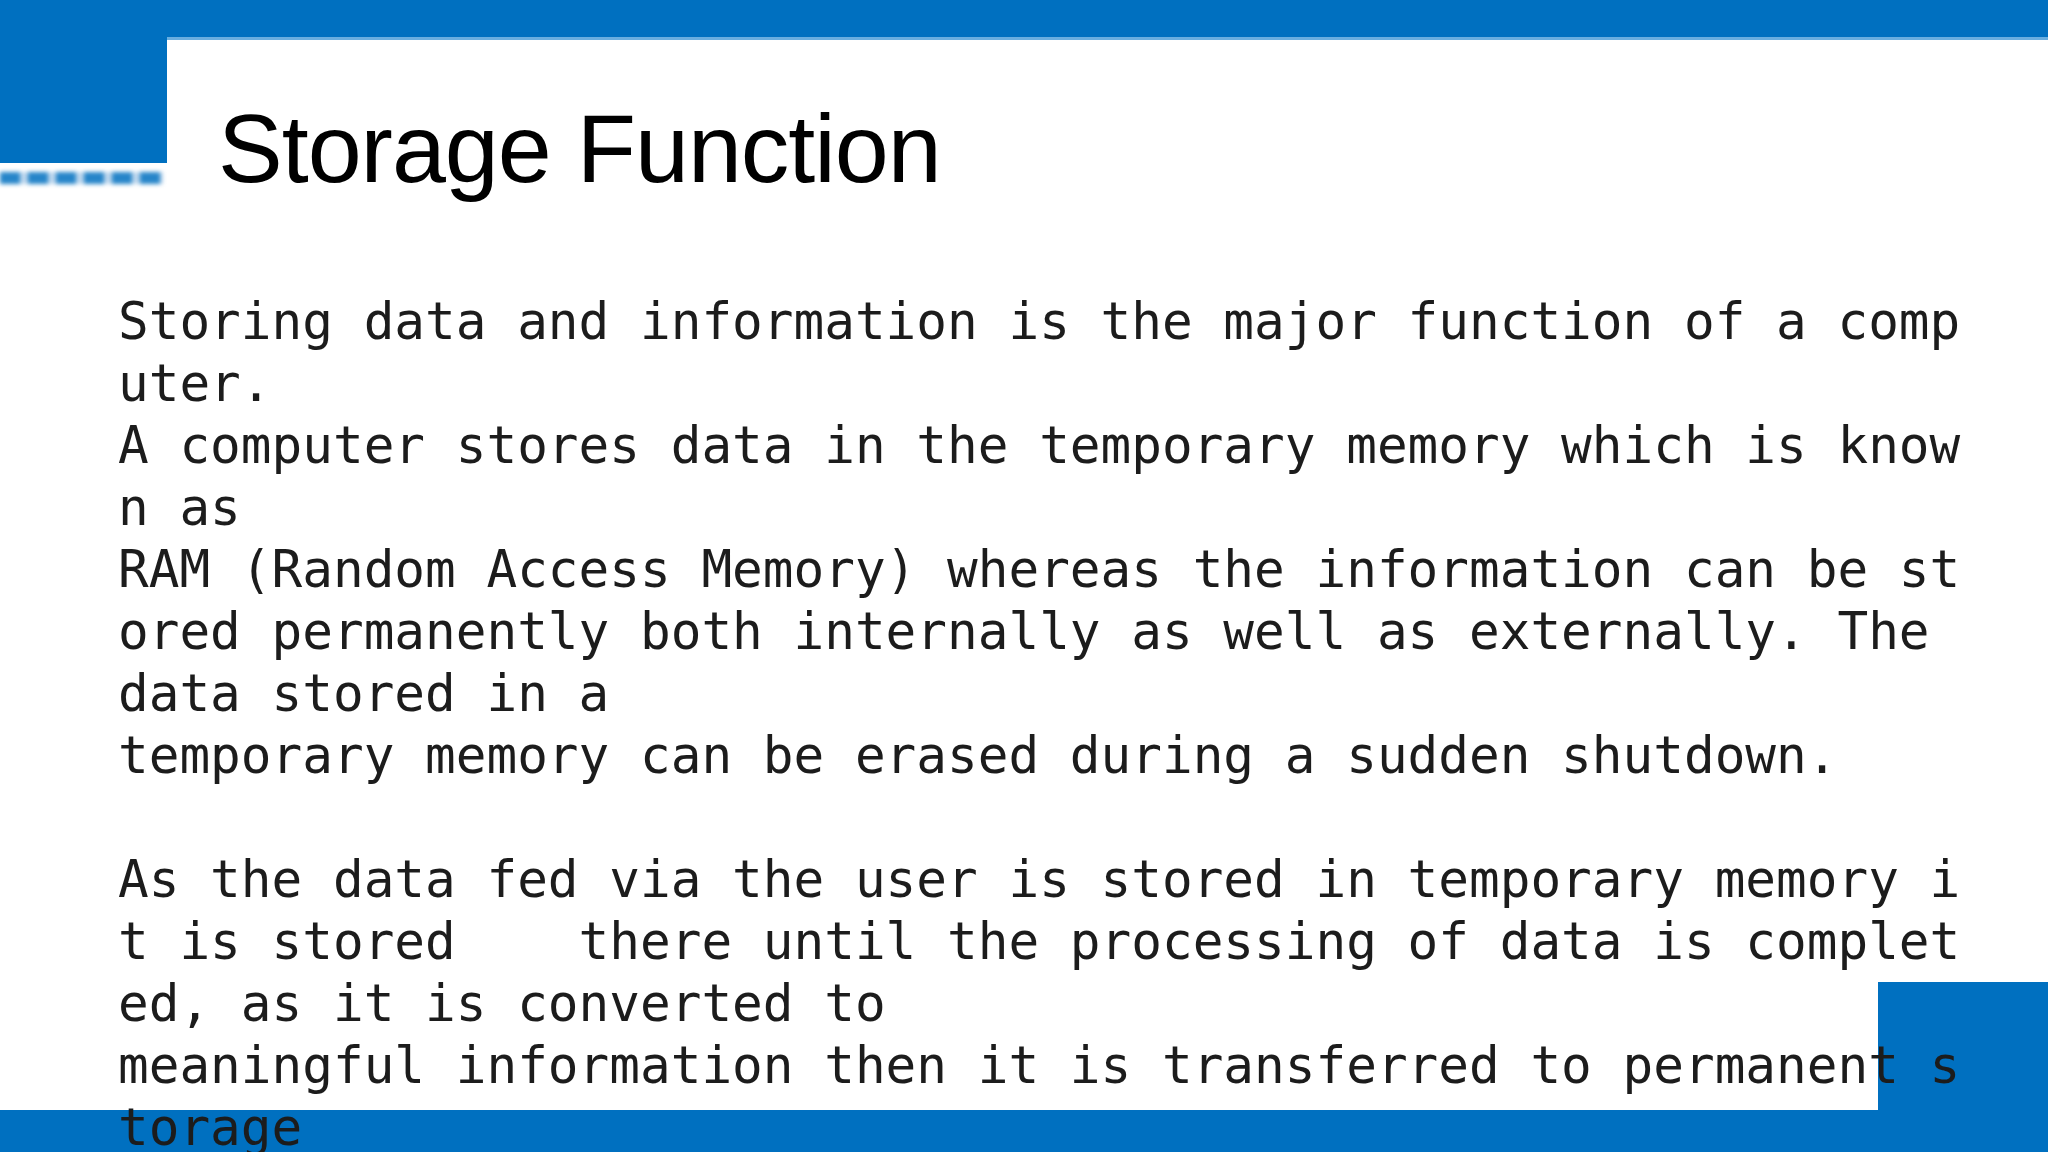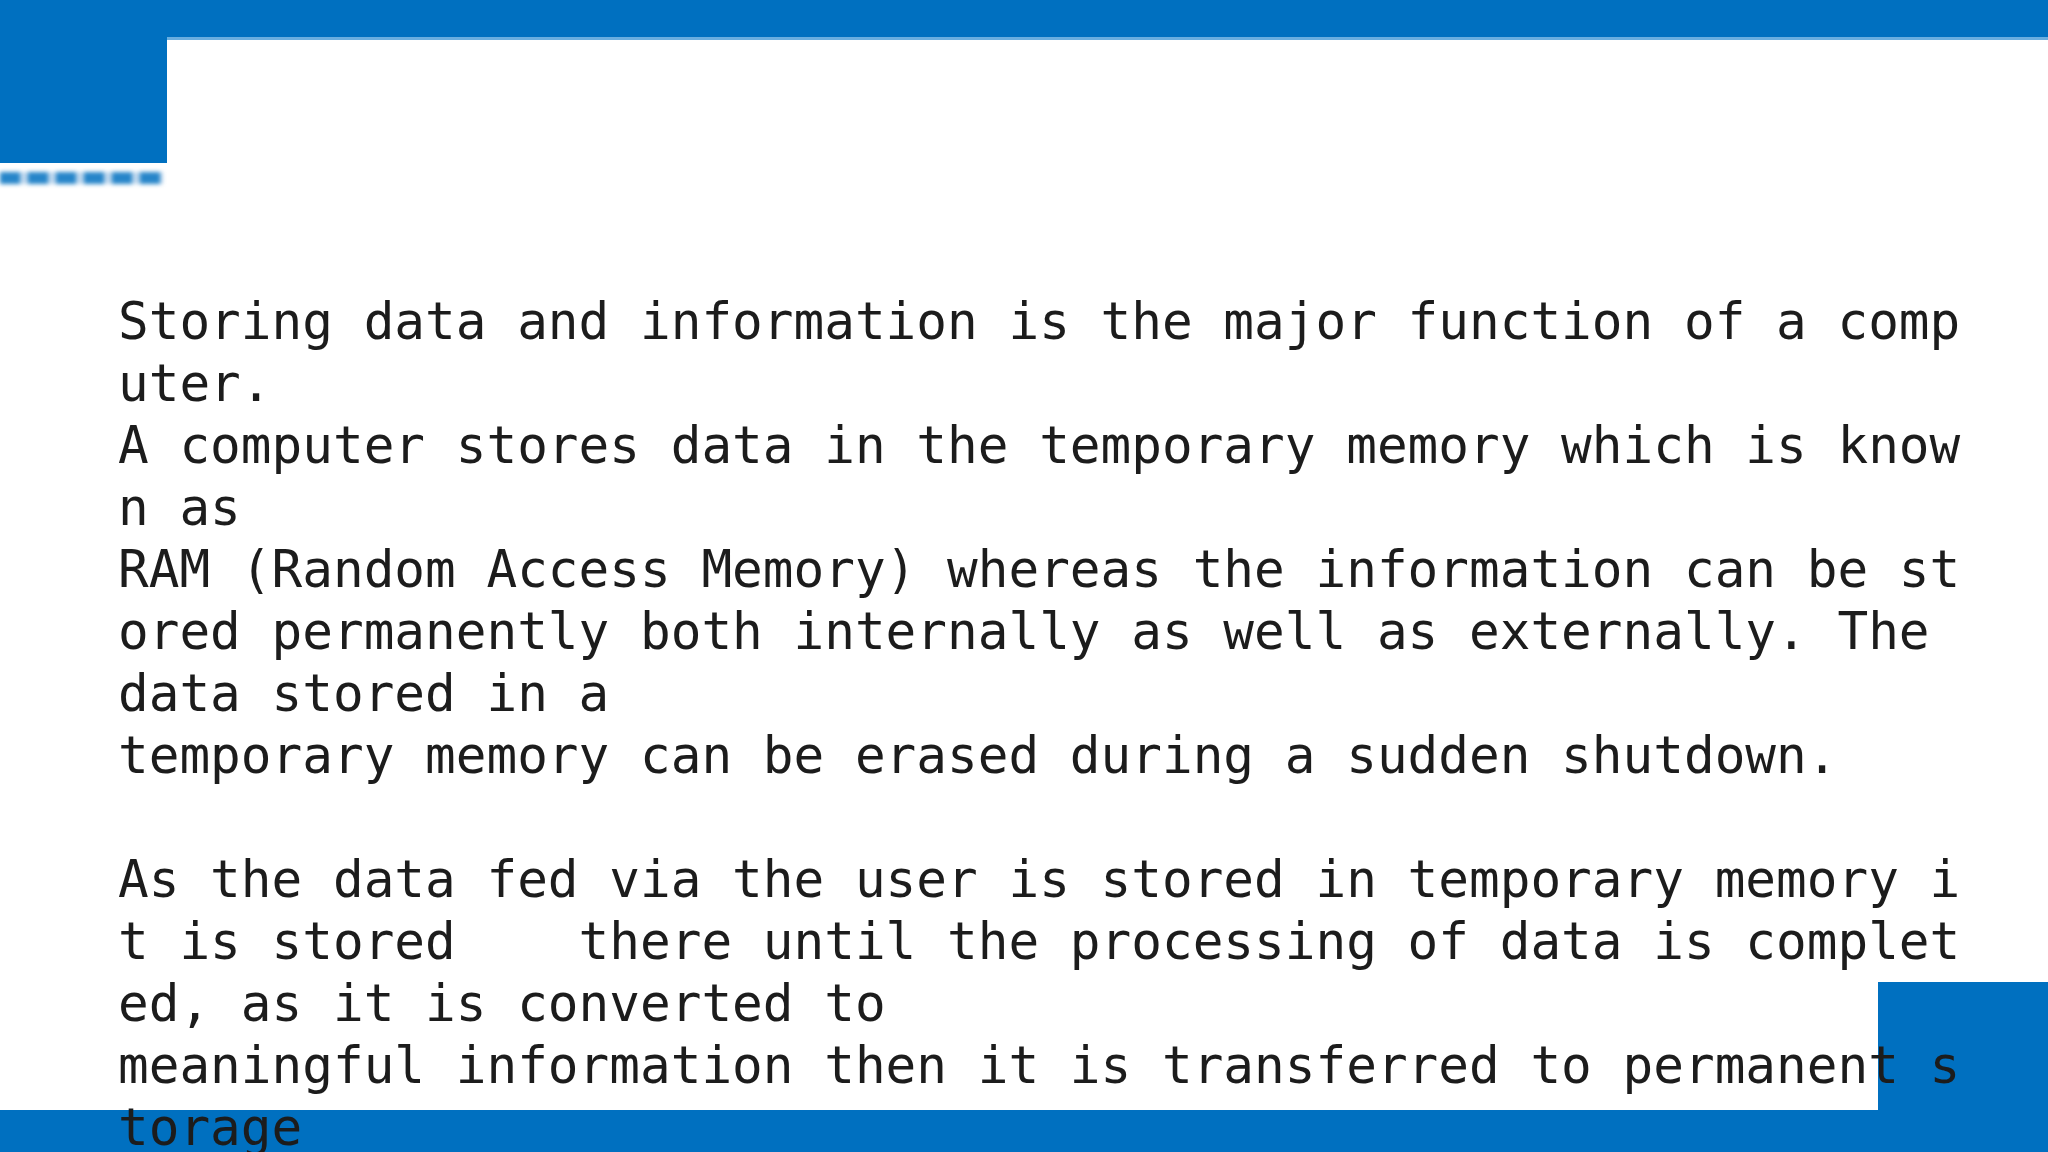--- a/index.html
+++ b/index.html
@@ -85,20 +85,21 @@
 <body>
 
 <div class="slide">
 
   <div class="top-bar" style="background-color: rgb(0, 112, 192);"></div>
 
   <div class="tl-square" style="background-color: rgb(0, 112, 192);"></div>
 
   <div class="tl-dashes"></div>
 
+  <h1 class="title" style="color: rgb(0, 0, 0);">Storage Function</h1>
 
   <pre class="body-text" style="color: rgb(28, 28, 28);">Storing data and information is the major function of a comp
 uter.
 A computer stores data in the temporary memory which is know
 n as
 RAM (Random Access Memory) whereas the information can be st
 ored permanently both internally as well as externally. The
 data stored in a
 temporary memory can be erased during a sudden shutdown.
 

